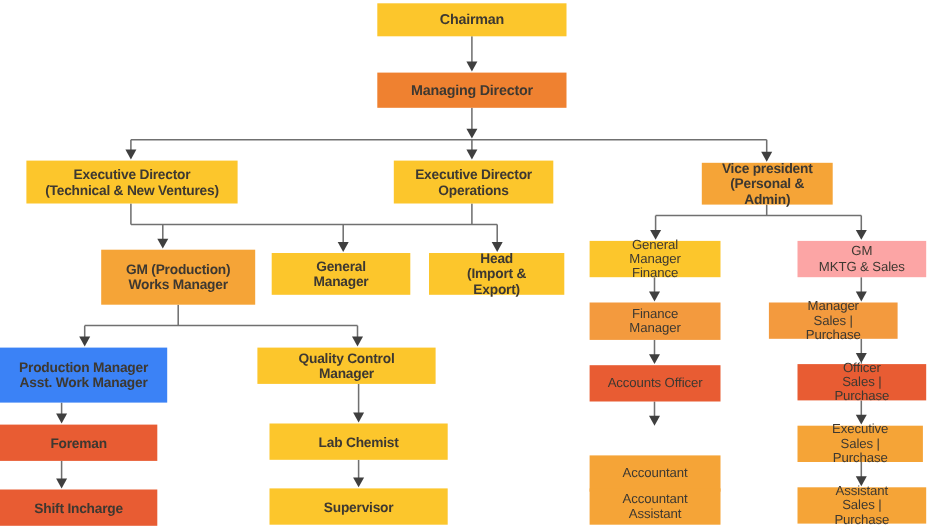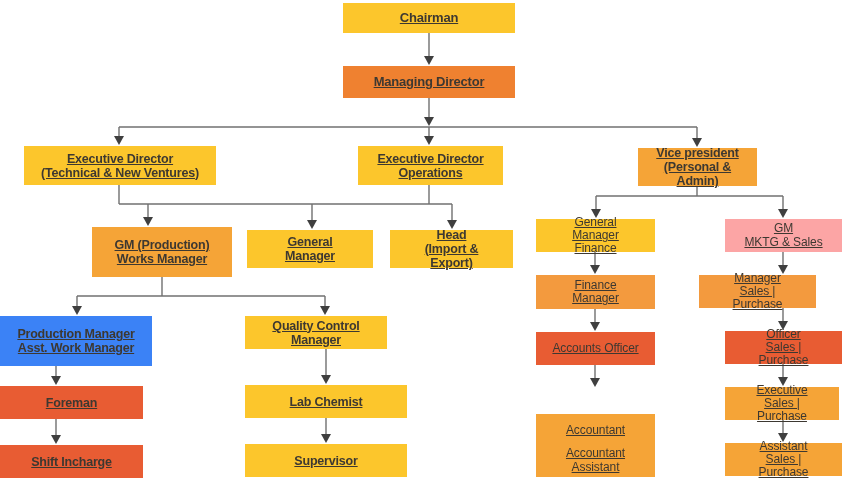--- a/index.html
+++ b/index.html
@@ -6,37 +6,37 @@
   #stage{
     position:relative;width:845px;height:480px;background:#ffffff;
     font-family:"Liberation Sans","DejaVu Sans",sans-serif;overflow:hidden;
   }
   #wires{position:absolute;left:0;top:0;z-index:1;}
   #wires line{stroke:var(--line,#707070);stroke-width:1.4;}
   #wires polygon{fill:var(--arrow,#3f3f3f);}
   .node{
     position:absolute;z-index:2;display:flex;align-items:center;justify-content:center;
     text-align:center;color:var(--text,#3d3831);font-weight:700;font-size:12.5px;
-    line-height:1.12;white-space:pre-line;letter-spacing:-0.2px;padding:1px 16px;box-sizing:border-box;text-decoration:underline;
+    line-height:1.12;white-space:pre-line;letter-spacing:-0.2px;padding:1px 16px;box-sizing:border-box;
   }
   .light{font-weight:400;font-size:12px;line-height:1.1;letter-spacing:-0.1px;}
   .big{font-size:13px;}
   
   .p-chairman{left:343px;top:3px;width:172px;height:30px;}
   .p-managing-director{left:343px;top:66px;width:172px;height:32px;}
   .p-ed-technical{left:24px;top:146px;width:192px;height:39px;}
   .p-ed-operations{left:358px;top:146px;width:145px;height:39px;}
   .p-vice-president{left:638px;top:148px;width:119px;height:38px;}
   .p-gm-production{left:92px;top:227px;width:140px;height:50px;}
   .p-general-manager{left:247px;top:230px;width:126px;height:38px;}
   .p-head-import-export{left:390px;top:230px;width:123px;height:38px;}
   .p-production-manager{left:0;top:316px;width:152px;height:50px;}
   .p-foreman{left:0;top:386px;width:143px;height:33px;}
   .p-shift-incharge{left:0;top:445px;width:143px;height:33px;}
-  .p-quality-control-manager{left:245px;top:316px;width:142px;height:33px;}
+  .p-quality-control-manager{left:234px;top:316px;width:162px;height:33px;}
   .p-lab-chemist{left:245px;top:385px;width:162px;height:33px;}
   .p-supervisor{left:245px;top:444px;width:162px;height:33px;}
   .p-gm-finance{left:536px;top:219px;width:119px;height:33px;}
   .p-finance-manager{left:536px;top:275px;width:119px;height:34px;}
   .p-accounts-officer{left:536px;top:332px;width:119px;height:33px;}
   .p-accountant{left:536px;top:388px;width:119px;height:33px;margin-top:26px;}
   .p-accountant-assistant{left:536px;top:444px;width:119px;height:33px;}
   .p-gm-mktg-sales{left:725px;top:219px;width:117px;height:33px;}
   .p-manager-sales-purchase{left:699px;top:275px;width:117px;height:33px;}
   .p-officer-sales-purchase{left:725px;top:331px;width:117px;height:33px;}

